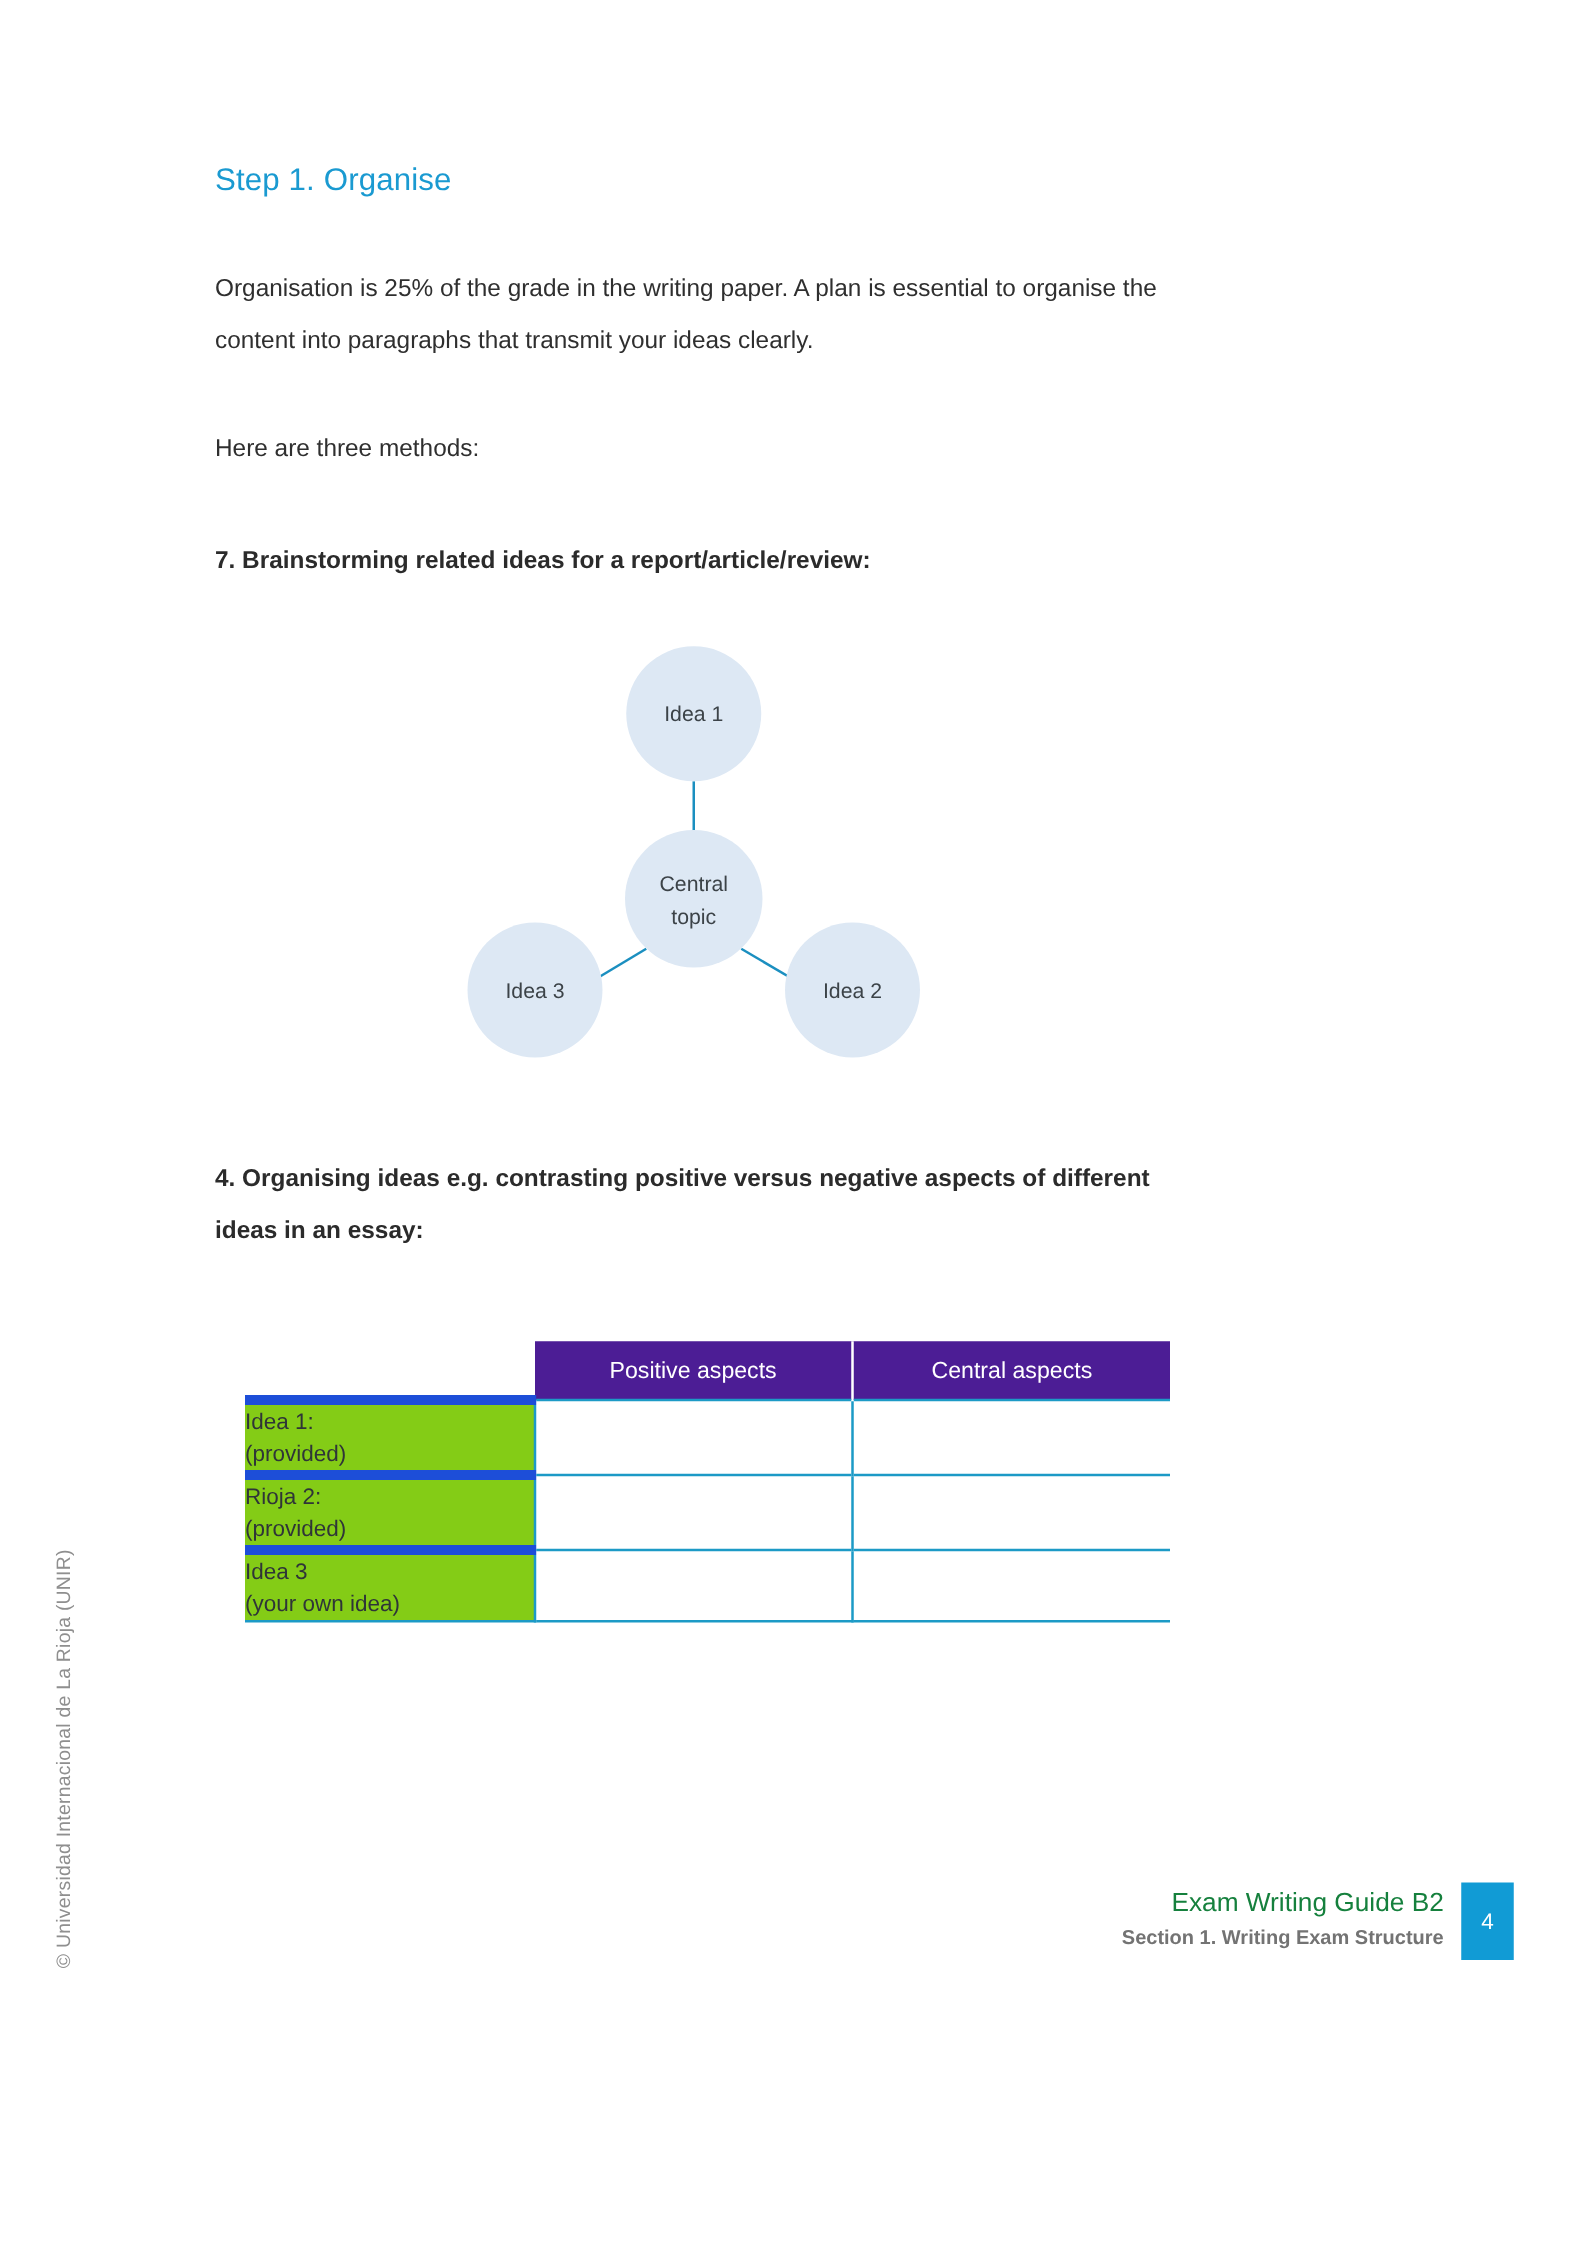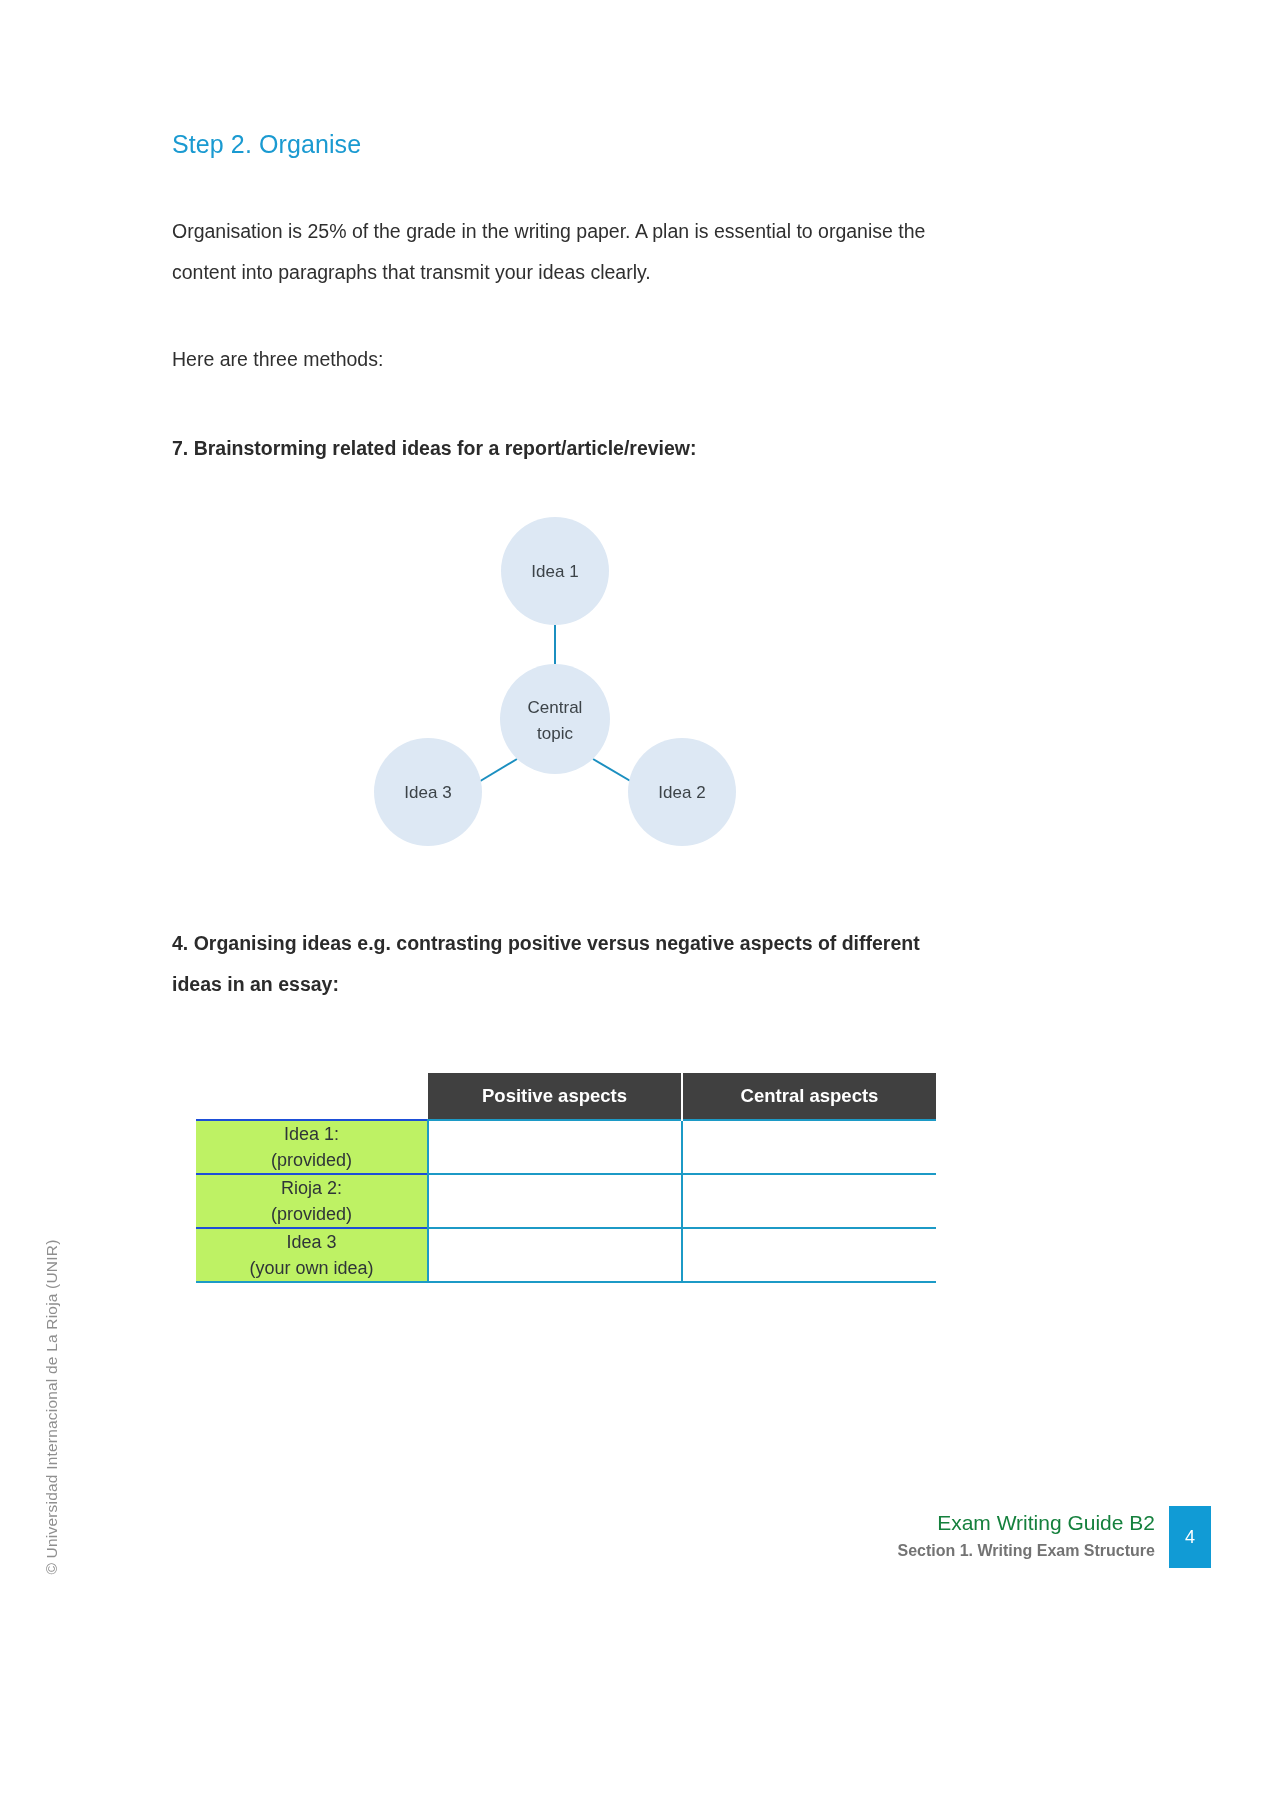--- a/index.html
+++ b/index.html
@@ -118,38 +118,38 @@
 
   .plan-table th, .plan-table td {
     padding: 0;
     vertical-align: middle;
   }
   .th-blank {
     background: #ffffff;
     border: none;
   }
   .th-blue {
-    background: #404040;
+    background: #4c1d95;
     color: #ffffff;
-    font-weight: bold;
+    font-weight: normal;
     font-size: 18.5px;
     height: 46px;
     text-align: center;
     border-right: 2px solid #ffffff;
   }
   .th-blue.last { border-right: none; }
 
   .row-label {
-    background: #bef264;
+    background: #84cc16;
     color: #2f3538;
     font-size: 18px;
     line-height: 26px;
-    text-align: center;
+    text-align: left;
     padding: 7px 10px 9px 0;
-    border-top: 2px solid #1d4ed8;
+    border-top: 8px solid #1d4ed8;
     border-right: 2px solid #1c9ac6;
   }
   tr.last-row .row-label { border-bottom: 2px solid #1c9ac6; }
 
   .cell-empty {
     background: #ffffff;
     border-top: 2px solid #1c9ac6;
     border-right: 2px solid #1c9ac6;
     height: 50px;
   }
@@ -197,21 +197,21 @@
 <body>
 
 <div class="page">
 
   <div class="copyright-rail">
     <div class="copyright-text">© Universidad Internacional de La Rioja (UNIR)</div>
   </div>
 
   <div class="content">
 
-    <h1 class="section-heading">Step 2. Organise</h1>
+    <h1 class="section-heading">Step 1. Organise</h1>
 
     <p class="para"><span>Organisation is 25% of the grade in the writing paper. </span><b>A plan</b><span> is essential to organise the content into paragraphs that transmit your ideas clearly.</span></p>
 
     <p class="para tight">Here are three methods:</p>
 
     <p class="numbered">7. Brainstorming related ideas for a report/article/review:</p>
 
     <div class="diagram-wrap">
       <svg width="768" height="368" viewBox="0 0 768 368" aria-hidden="true">
 

